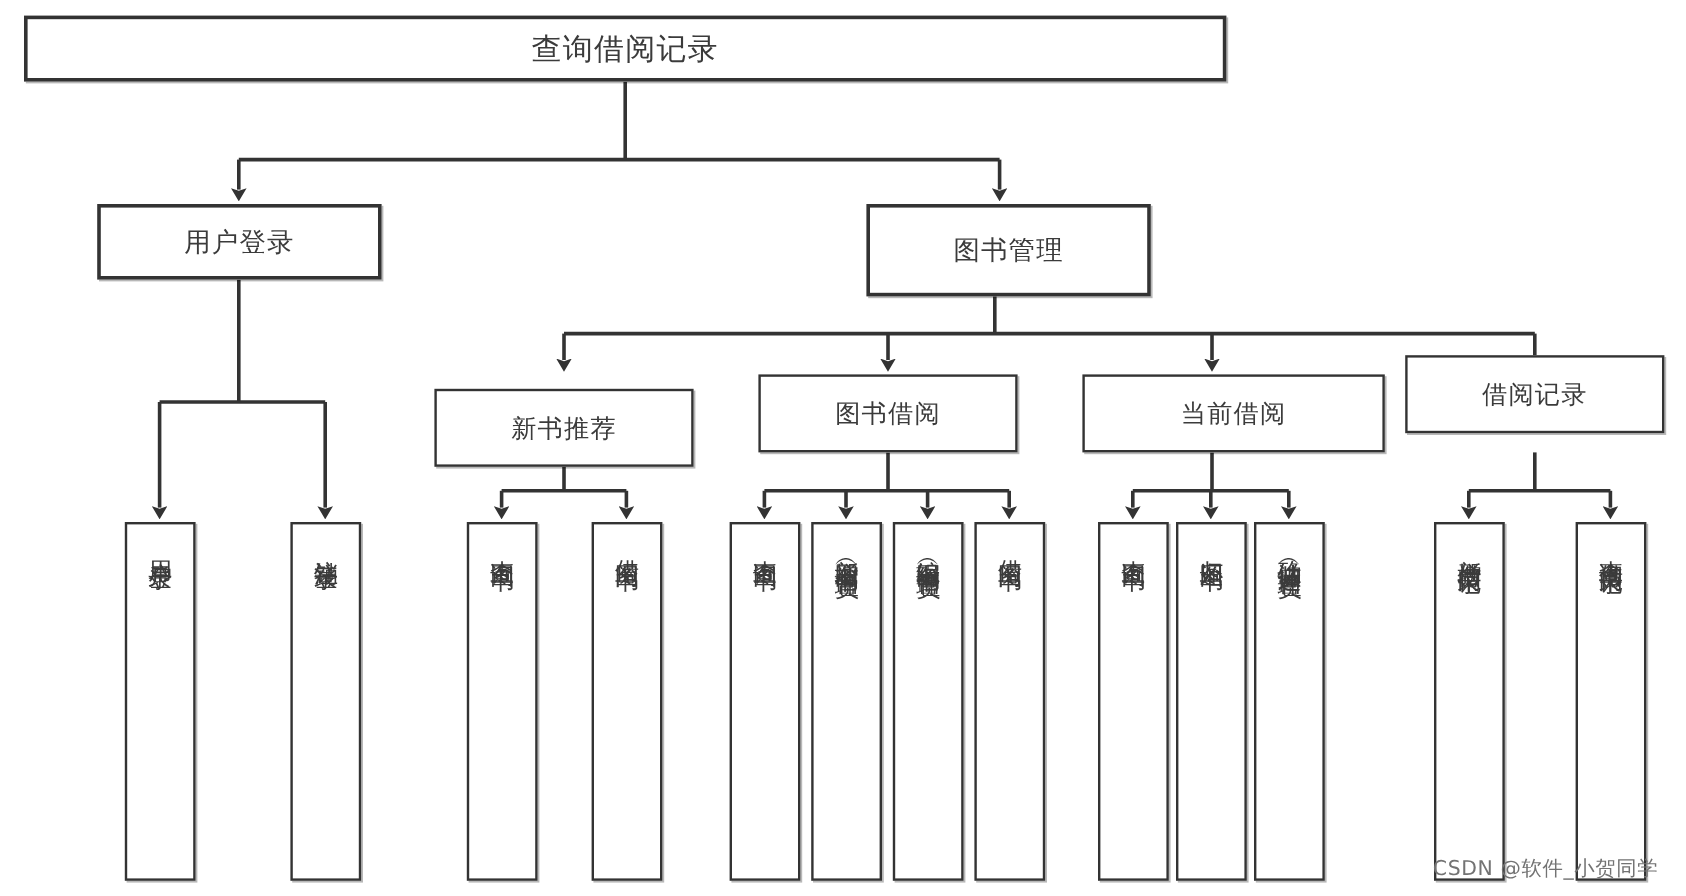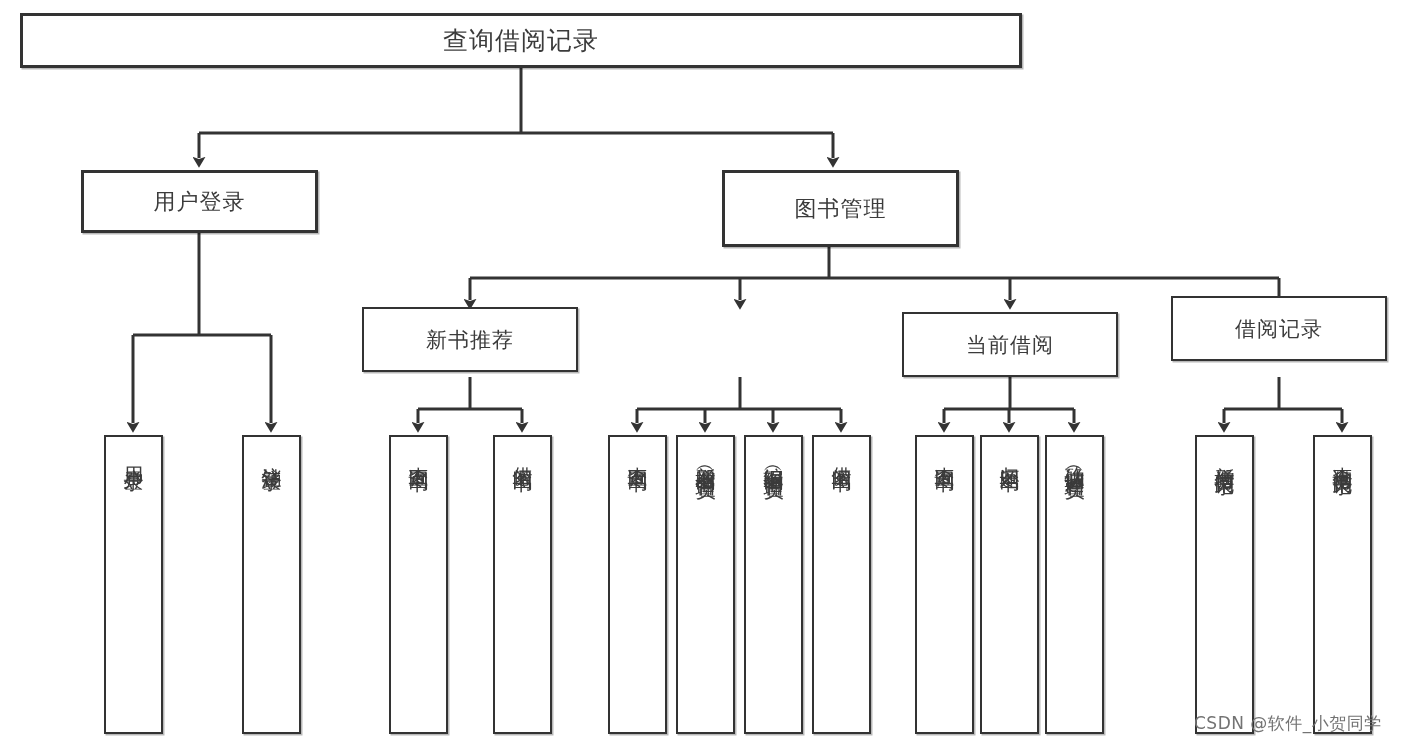--- a/index.html
+++ b/index.html
@@ -128,24 +128,25 @@
       <path d="M1342,409 L1342,423" marker-end="url(#arw)"></path>
     </g>
   </svg>
 
   <div class="node root" style="left:20px; top:13px; width:1002px; height:55px;">查询借阅记录</div>
 
   <div class="node lvl2" style="left:81px; top:170px; width:237px; height:63px;">用户登录</div>
 
   <div class="node lvl2" style="left:722px; top:170px; width:237px; height:77px;text-align:center;">图书管理</div>
 
-  <div class="node lvl3" style="left:362px; top:307px; width:216px; height:65px;">新书推荐</div>
-
-
-  <div class="node lvl3" style="left:902px; top:312px; width:216px; height:65px;">当前借阅</div>
+  <div class="node lvl3" style="left:362px; top:324px; width:216px; height:65px;">新书推荐</div>
+
+  <div class="node lvl3" style="left:632px; top:312px; width:216px; height:65px;">图书借阅</div>
+
+  <div class="node lvl3" style="left:902px; top:312px; width:252px; height:65px;">当前借阅</div>
 
   <div class="node lvl3" style="left:1171px; top:296px; width:216px; height:65px;">借阅记录</div>
 
   <div class="node leaf" style="left:104px; top:435px; width:59px; height:299px;">
     <span class="vtext">用户登录</span>
   </div>
 
   <div class="node leaf" style="left:242px; top:435px; width:59px; height:299px;">
     <span class="vtext">注销登录</span>
   </div>

